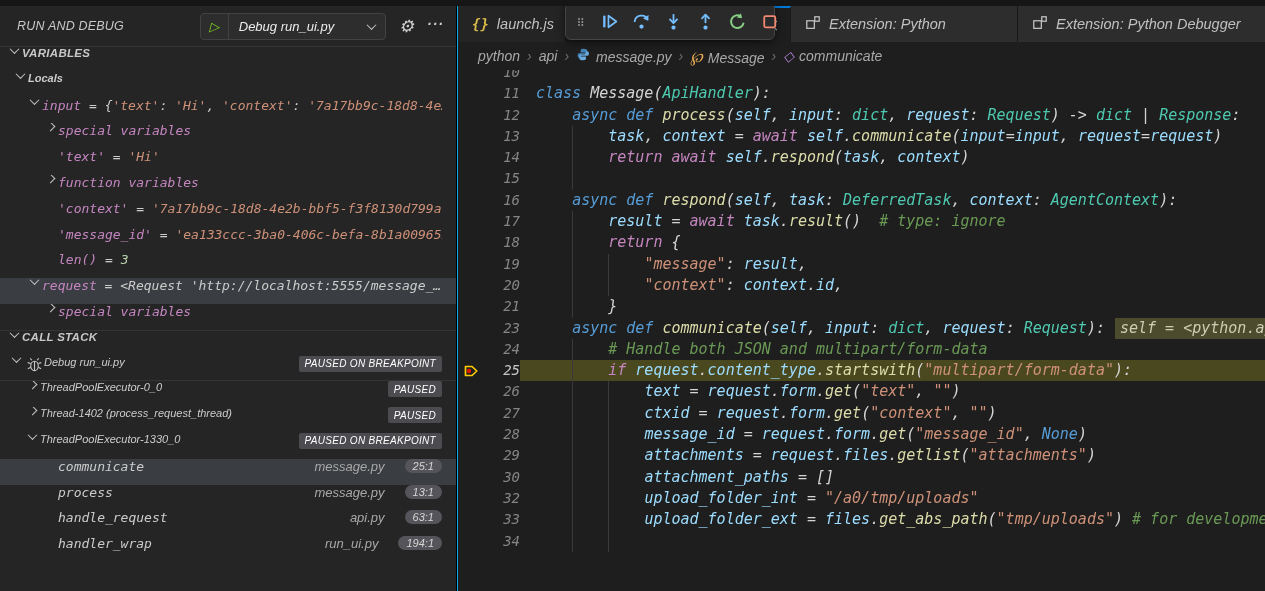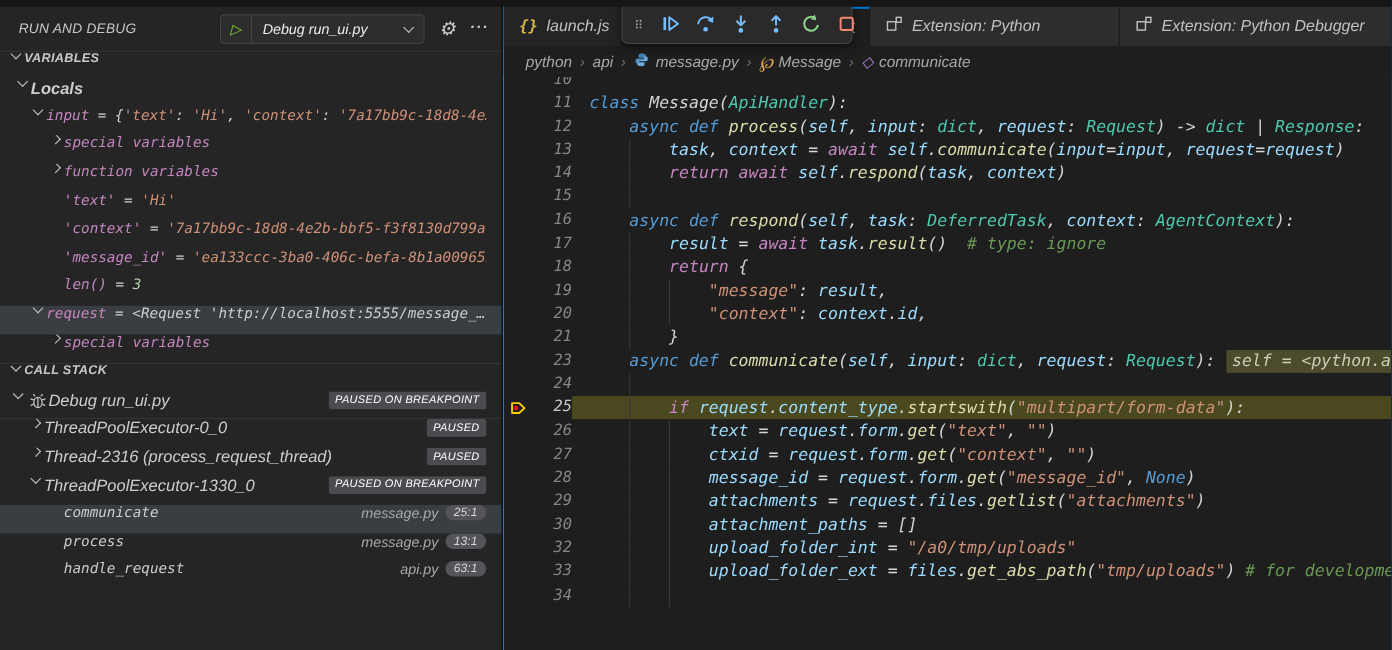--- a/index.html
+++ b/index.html
@@ -31,29 +31,29 @@
 
   .tree { position:absolute; top:46px; left:0; right:0; bottom:0; overflow:hidden; }
   .row { display:flex; align-items:flex-start; height:25.8px; padding-right:14px;
          white-space:nowrap; overflow:hidden; cursor:pointer; }
   .row.selected { background:#3a3d41; }
   .row.hdr { font-weight:bold; font-size:11.5px; letter-spacing:.3px; color:#c8c8c8;
              border-top:1px solid rgba(255,255,255,0.07); }
   .row.session-sep { border-bottom:1px solid rgba(255,255,255,0.07); }
   .ind { flex:0 0 auto; }
   .tw { flex:0 0 16px; display:flex; justify-content:center; align-items:center; }
-  .seg-wrap { flex:1 1 auto; overflow:hidden; font-size:15px; }
+  .seg-wrap { flex:1 1 auto; overflow:hidden; font-size:11px; }
   .mono .seg-wrap, .mono-name { font-family:"DejaVu Sans Mono",monospace; font-size:13px; }
   .c-plain { color:#cccccc; } .c-vname { color:#c586c0; } .c-eq { color:#cccccc; }
   .c-vstr { color:#ce9178; } .c-vnum { color:#b5cea8; } .c-vval { color:#cccccc; }
   .c-grp { color:#c586c0; }
   .badge { flex:0 0 auto; margin-left:8px; background:#4c4c50; color:#ffffff; font-size:10px;
            padding:2.5px 6px; border-radius:2px; letter-spacing:.3px; }
   .frame-file { margin-left:auto; color:#a8a8a8; font-size:13px; flex:0 0 auto; }
-  .pill { flex:0 0 auto; margin-left:6px; background:#54545a; color:#d6d6d6; font-size:11px;
+  .pill { flex:0 0 auto; margin-left:20px; background:#54545a; color:#d6d6d6; font-size:11px;
           padding:1px 8px; border-radius:9px; }
   .bug-icon { flex:0 0 20px; display:flex; align-items:center; justify-content:center; color:#c5c5c5; }
 
   
   .editor { position:absolute; left:458px; top:0; right:0; height:591px; background:#1e1e1e; }
   .tabbar { position:relative; height:42px; background:#1b1b1b; }
   .tab { position:absolute; top:6px; height:36px; display:flex; align-items:center; gap:8px;
          padding:0 14px; background:#2d2d2d; color:#c0c0c0; font-size:14.5px; cursor:pointer;
          border-right:1px solid #191919; white-space:nowrap; overflow:hidden; }
   .tab-launch { left:0; width:108px; background:#242425; }
@@ -65,21 +65,21 @@
 
   .dbg-toolbar { position:absolute; left:107px; top:3px; height:37px; width:210px; z-index:6;
                  background:#2a2a2b; border:1px solid #454548; border-radius:6px;
                  box-shadow:0 2px 10px rgba(0,0,0,.55); display:flex; align-items:center;
                  padding:0 9px; gap:13px; }
   .tbtn { display:flex; align-items:center; justify-content:center; cursor:pointer; }
 
   .breadcrumb { height:28px; display:flex; align-items:center; padding-left:20px; gap:7px;
                 font-size:14px; color:#a9a9a9; background:#1e1e1e; }
   .bc-sep { color:#6f6f6f; font-size:14px; }
-  .bc-item { display:flex; align-items:center; gap:5px; cursor:pointer; }
+  .bc-item { display:flex; align-items:flex-end; gap:5px; cursor:pointer; }
   .bc-class-glyph { color:#e8ab53; font-size:15px; }
   .bc-method-glyph { color:#b180d7; font-size:14px; }
 
   .code { position:absolute; top:70px; left:0; right:0; bottom:0; overflow:hidden;
           font-family:"DejaVu Sans Mono",monospace; font-size:15px; }
   .codelines { position:absolute; top:-8px; left:0; right:0; }
   .cl { display:flex; height:21.3px; line-height:21.3px; }
   .glyph { flex:0 0 26px; position:relative; cursor:pointer; }
   .glyph svg { position:absolute; left:5px; top:2px; }
   .lnum { flex:0 0 36px; text-align:right; color:#858585; font-size:14px; cursor:pointer; }
@@ -137,29 +137,29 @@
         </div>
         <div class="row mono">
           <span class="ind" style="width: 42px;"></span>
           <span class="tw">
             <span class="chev right"></span>
           </span>
           <span class="seg-wrap"><span class="c-grp">special variables</span></span>
         </div>
         <div class="row mono">
           <span class="ind" style="width: 42px;"></span>
+          <span class="tw"></span>
+          <span class="seg-wrap"><span class="c-vname">'text'</span><span class="c-eq"> = </span><span class="c-vstr">'Hi'</span></span>
+        </div>
+        <div class="row mono">
+          <span class="ind" style="width: 42px;"></span>
           <span class="tw">
             <span class="chev right"></span>
           </span>
           <span class="seg-wrap"><span class="c-grp">function variables</span></span>
-        </div>
-        <div class="row mono">
-          <span class="ind" style="width: 42px;"></span>
-          <span class="tw"></span>
-          <span class="seg-wrap"><span class="c-vname">'text'</span><span class="c-eq"> = </span><span class="c-vstr">'Hi'</span></span>
         </div>
         <div class="row mono">
           <span class="ind" style="width: 42px;"></span>
           <span class="tw"></span>
           <span class="seg-wrap"><span class="c-vname">'context'</span><span class="c-eq"> = </span><span class="c-vstr">'7a17bb9c-18d8-4e2b-bbf5-f3f8130d799a'</span></span>
         </div>
         <div class="row mono">
           <span class="ind" style="width: 42px;"></span>
           <span class="tw"></span>
           <span class="seg-wrap"><span class="c-vname">'message_id'</span><span class="c-eq"> = </span><span class="c-vstr">'ea133ccc-3ba0-406c-befa-8b1a009655…</span></span>
@@ -212,21 +212,21 @@
             <span class="chev right"></span>
           </span>
           <span class="seg-wrap"><span class="c-plain">ThreadPoolExecutor-0_0</span></span>
           <span class="badge">PAUSED</span>
         </div>
         <div class="row">
           <span class="ind" style="width: 24px;"></span>
           <span class="tw">
             <span class="chev right"></span>
           </span>
-          <span class="seg-wrap"><span class="c-plain">Thread-2316 (process_request_thread)</span></span>
+          <span class="seg-wrap"><span class="c-plain">Thread-1402 (process_request_thread)</span></span>
           <span class="badge">PAUSED</span>
         </div>
         <div class="row">
           <span class="ind" style="width: 24px;"></span>
           <span class="tw">
             <span class="chev down"></span>
           </span>
           <span class="seg-wrap"><span class="c-plain">ThreadPoolExecutor-1330_0</span></span>
           <span class="badge">PAUSED ON BREAKPOINT</span>
         </div>
@@ -243,20 +243,27 @@
           <span class="mono-name c-plain">process</span>
           <span class="frame-file">message.py</span>
           <span class="pill">13:1</span>
         </div>
         <div class="row">
           <span class="ind" style="width: 42px;"></span>
           <span class="tw"></span>
           <span class="mono-name c-plain">handle_request</span>
           <span class="frame-file">api.py</span>
           <span class="pill">63:1</span>
+        </div>
+        <div class="row">
+          <span class="ind" style="width: 42px;"></span>
+          <span class="tw"></span>
+          <span class="mono-name c-plain">handler_wrap</span>
+          <span class="frame-file">run_ui.py</span>
+          <span class="pill">194:1</span>
         </div>
       </div>
   </aside>
 
   <main class="editor">
     <div class="tabbar">
       <div class="tab tab-launch">
         <span class="json-braces">{}</span>
         <span>launch.js</span>
       </div>
@@ -424,21 +431,21 @@
             <span class="ctext"><span class="guide" style="left: 52.14px;"></span><span class="tok-pun">        }</span></span>
           </div>
           <div class="cl">
             <span class="glyph"></span>
             <span class="lnum">23</span>
             <span class="ctext"><span class="tok-pun">    </span><span class="tok-kw">async def </span><span class="tok-fn">communicate</span><span class="tok-pun">(</span><span class="tok-var">self</span><span class="tok-pun">, </span><span class="tok-var">input</span><span class="tok-pun">: </span><span class="tok-type">dict</span><span class="tok-pun">, </span><span class="tok-var">request</span><span class="tok-pun">: </span><span class="tok-type">Request</span><span class="tok-pun">):</span><span class="inline-val">self = &lt;python.api.mes</span></span>
           </div>
           <div class="cl">
             <span class="glyph"></span>
             <span class="lnum">24</span>
-            <span class="ctext"><span class="guide" style="left: 52.14px;"></span><span class="tok-pun">        </span></span>
+            <span class="ctext"><span class="guide" style="left: 52.14px;"></span><span class="tok-pun">        </span><span class="tok-com"># Handle both JSON and multipart/form-data</span></span>
           </div>
           <div class="cl current">
             <span class="glyph">
               <svg width="18" height="18" viewBox="0 0 18 18">
                 <path d="M2.5 4.5 H9 L13.8 9 L9 13.5 H2.5 Z" fill="none" stroke="#ffcc00" stroke-width="1.7" stroke-linejoin="round"></path>
                 <circle cx="6" cy="9" r="2.2" fill="#e51400"></circle>
               </svg>
             </span>
             <span class="lnum">25</span>
             <span class="ctext"><span class="guide" style="left: 52.14px;"></span><span class="tok-pun">        </span><span class="tok-ctrl">if</span><span class="tok-pun"> </span><span class="tok-var">request</span><span class="tok-pun">.</span><span class="tok-var">content_type</span><span class="tok-pun">.</span><span class="tok-fn">startswith</span><span class="tok-pun">(</span><span class="tok-str">"multipart/form-data"</span><span class="tok-pun">):</span></span>

